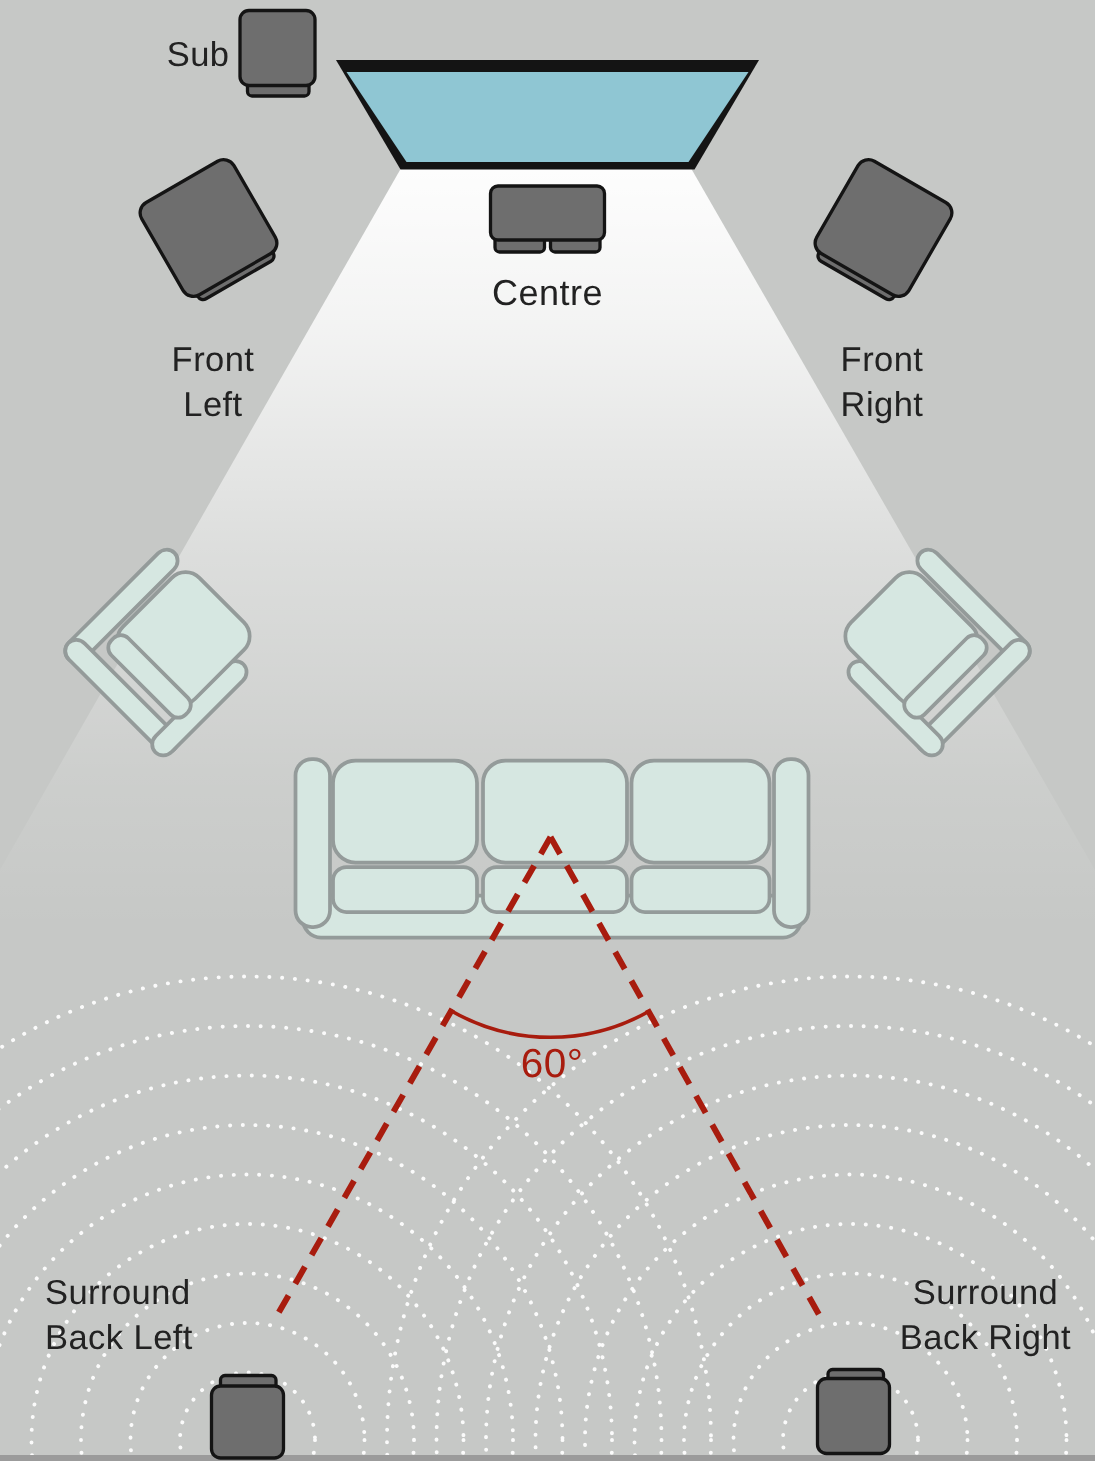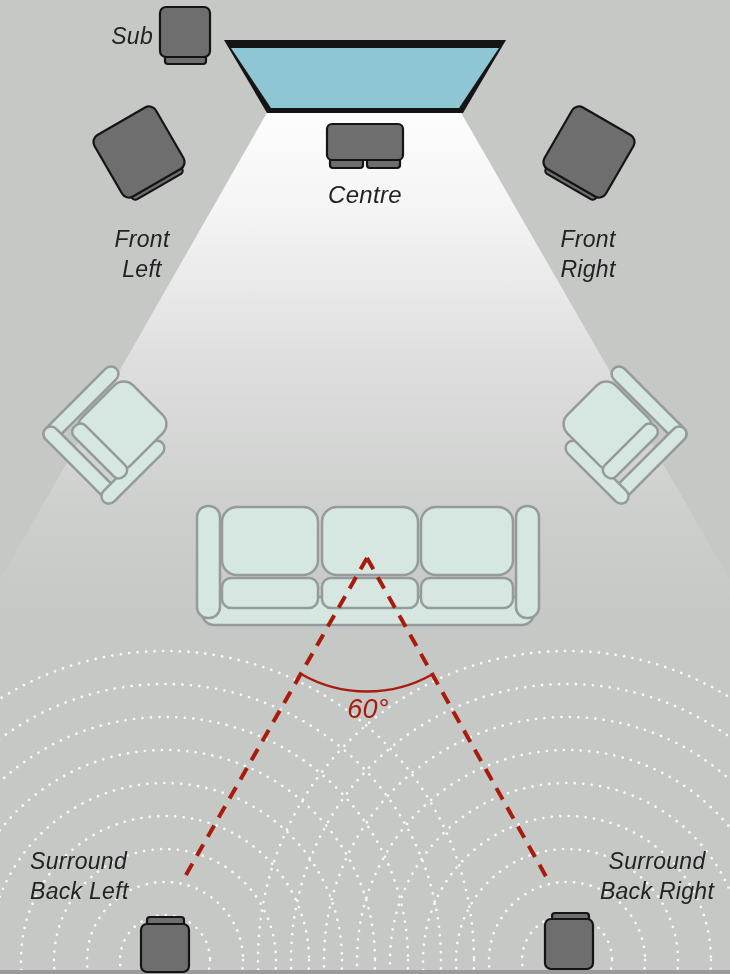--- a/index.html
+++ b/index.html
@@ -2,21 +2,20 @@
 <html style="--background: #c6c8c6; --beam: #ffffff; --tv_screen: #8fc6d3; --tv_frame: #141414; --speaker_fill: #6e6e6e; --speaker_stroke: #141414; --furniture_fill: #d6e7e1; --furniture_stroke: #949b9a; --dashed_line: #a81c0e; --wave_dots: #ffffff; --label_text: #222222; --bottom_edge: #9b9b9b;"><head>
 <meta charset="utf-8">
 <style>
   html,body{margin:0;padding:0;background:#e9e9e9;}
   .stage{
     position:relative;
     width:730px;height:974px;
     overflow:hidden;
     font-family:"Liberation Sans", sans-serif;
     background:var(--background,#c6c8c6);
-    font-style:italic;
   }
   svg{display:block;}
   text{
     font-family:"Liberation Sans", sans-serif;
     fill:var(--label_text,#222);
     font-weight:500;
     letter-spacing:0.3px;
   }
   .lbl{font-size:23px;}
   .lbl-centre{font-size:24px;}

